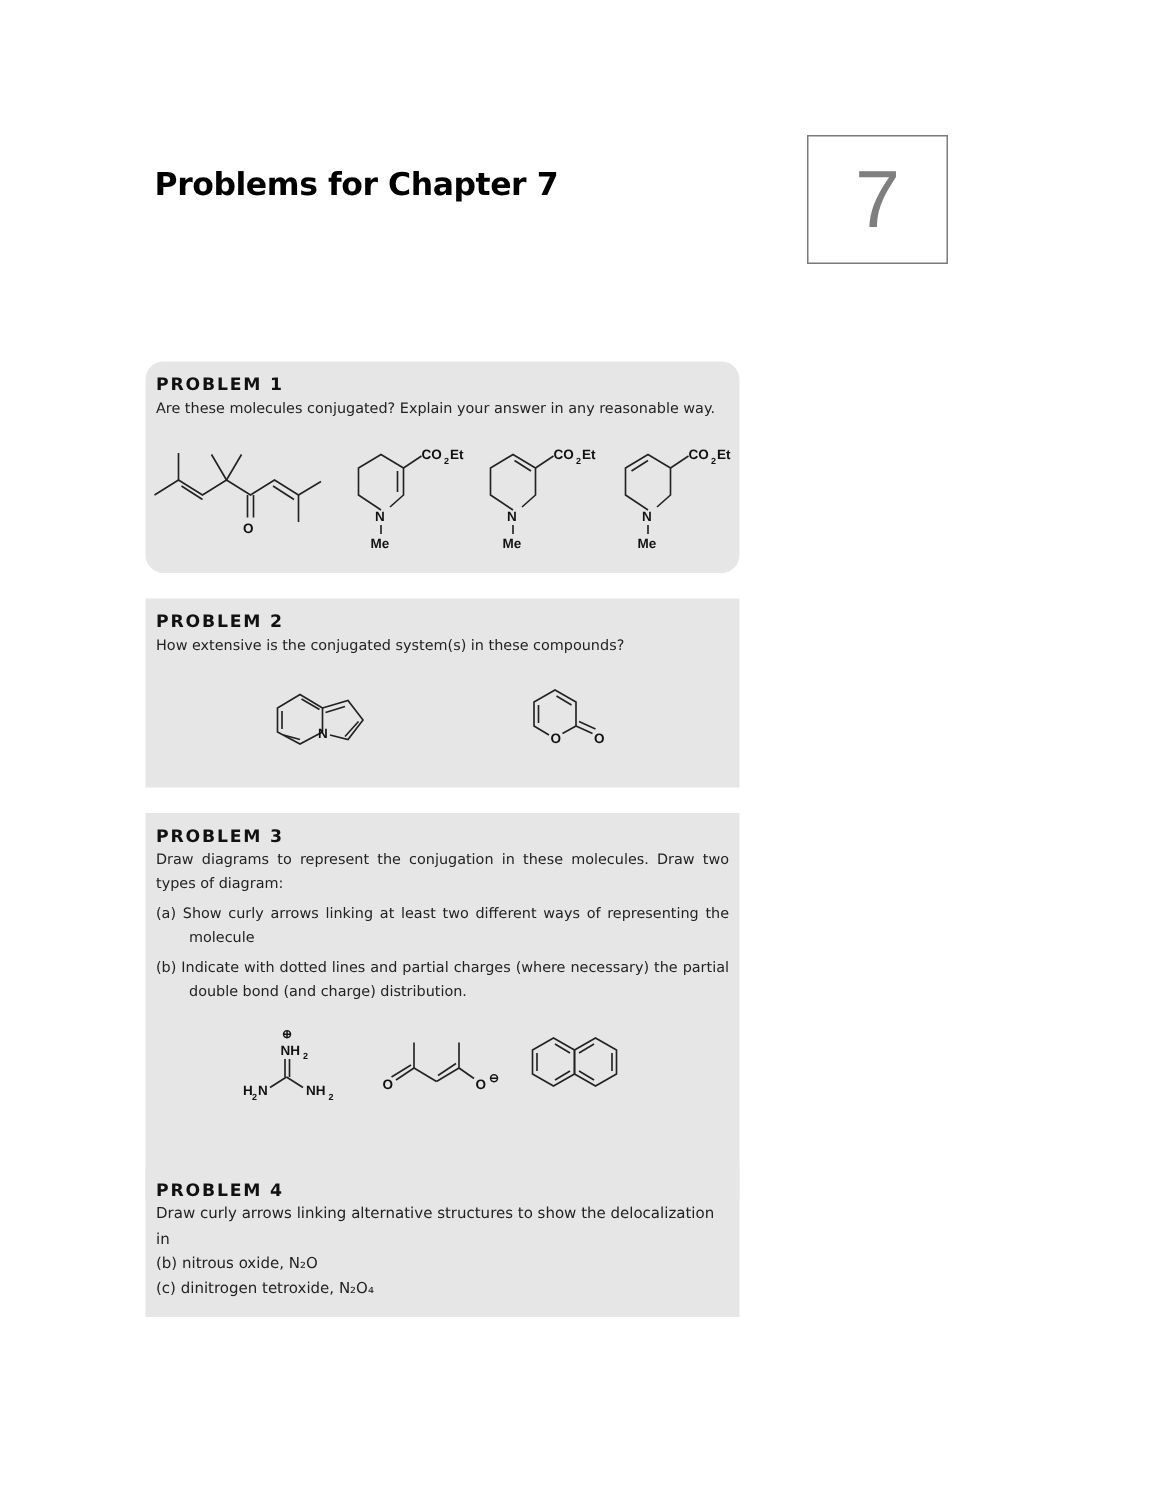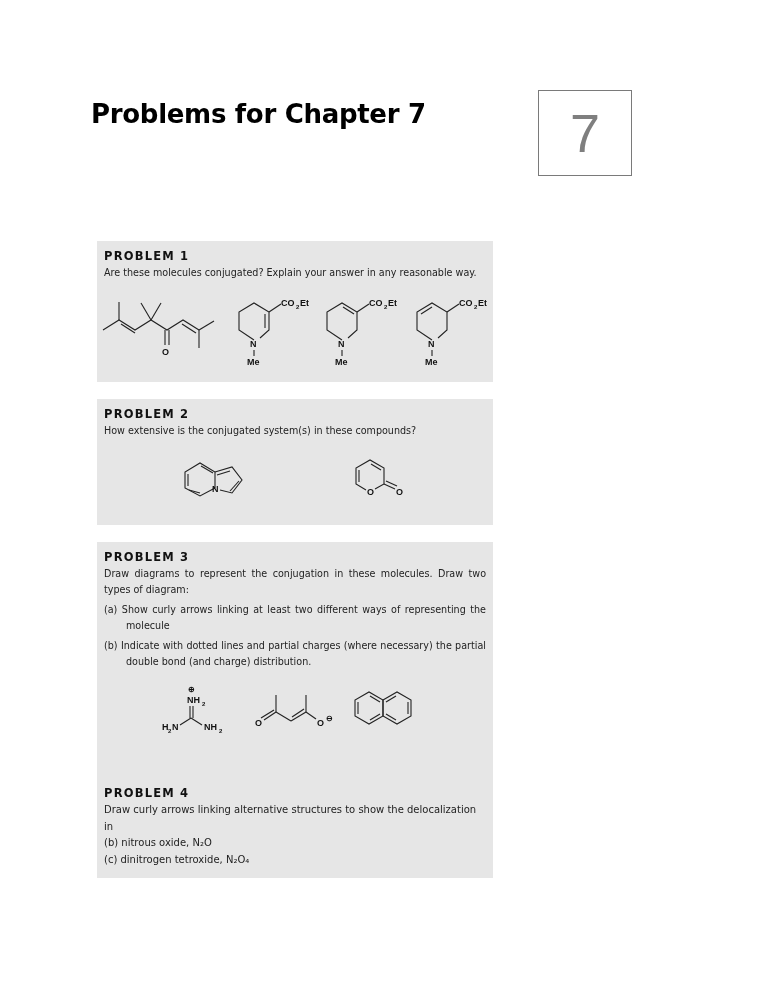--- a/index.html
+++ b/index.html
@@ -1,19 +1,19 @@
 <!DOCTYPE html>
 <html><head>
 <meta charset="utf-8">
 <style>
   html, body { margin:0; padding:0; background:#ffffff; }
   body { width:768px; height:994px; position:relative; overflow:hidden;
          font-family:"DejaVu Sans", sans-serif; color:#1a1a1a; }
-  .page-title { position:absolute; left:91px; top:99px; font-size:26px; font-weight:bold;
-                letter-spacing:-0.3px; margin:0; color:#000; }
+  .page-title { position:absolute; left:91px; top:99px; font-size:21px; font-weight:bold;
+                letter-spacing:-0.3px; margin:12px; color:#000; }
   .chapter-box { position:absolute; left:538px; top:90px; width:94px; height:86px;
                  border:1px solid #7a7a7a; box-sizing:border-box; display:flex;
                  align-items:center; justify-content:center; }
   .chapter-num { font-family:"Liberation Sans", sans-serif; font-size:54px; color:#7f7f7f; line-height:1; }
   .problem { position:absolute; left:97px; width:396px; background:#e6e6e6; box-sizing:border-box;
              padding:8px 7px 0 7px; }
   .p-head { font-size:11.5px; font-weight:bold; letter-spacing:1.2px; margin:0 0 2px 0; color:#111; }
   .p-text { font-size:9.6px; line-height:16px; margin:0; color:#222; }
   .p-text.just { text-align:justify; }
   .p-item { font-size:9.6px; line-height:16px; padding-left:22px; text-indent:-22px; margin:4px 0 0 0; text-align:justify; color:#222; }
@@ -23,21 +23,21 @@
   svg line, svg polyline, svg polygon { stroke:#222; stroke-width:1.1; fill:none; }
 </style>
 </head>
 <body>
 
 <h1 class="page-title">Problems for Chapter 7</h1>
 <div class="chapter-box">
   <span class="chapter-num">7</span>
 </div>
 
-<section class="problem" style="top:241px;height:141px;">
+<section class="problem" style="top:241px;height:141px;border-radius:12px;">
   <h2 class="p-head">PROBLEM 1</h2>
   <p class="p-text">Are these molecules conjugated? Explain your answer in any reasonable way.</p>
 </section>
 
 <svg class="mol" style="left:97px;top:290px;" width="396" height="80" viewBox="0 0 396 80">
   <g>
     <polyline points="6,40 22,30 38,40 54,30 70,40 86,30 102,40"></polyline>
     <line x1="22" y1="30" x2="22" y2="12"></line>
     <line x1="24" y1="34" x2="38" y2="43"></line>
     <line x1="54" y1="30" x2="44" y2="13"></line>

